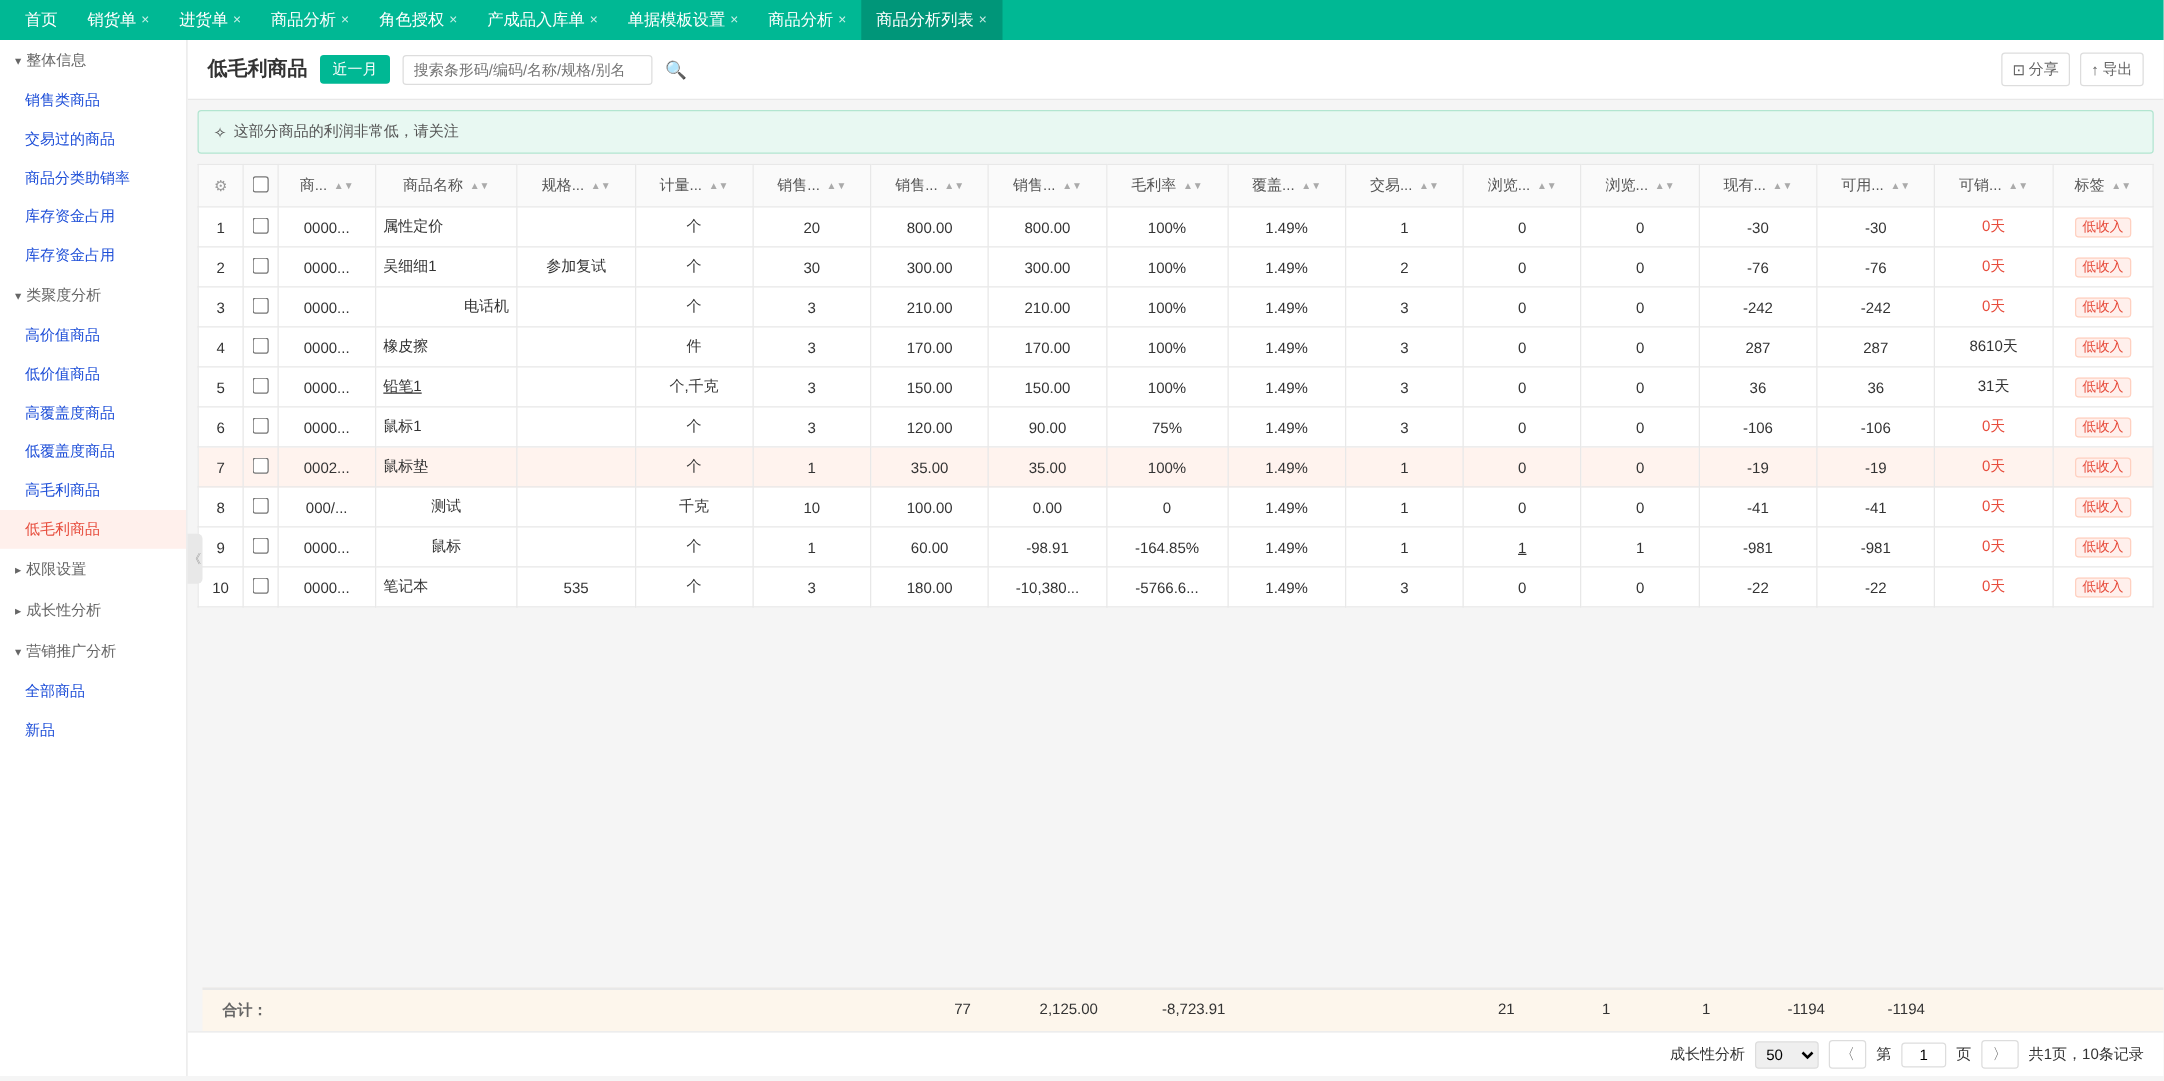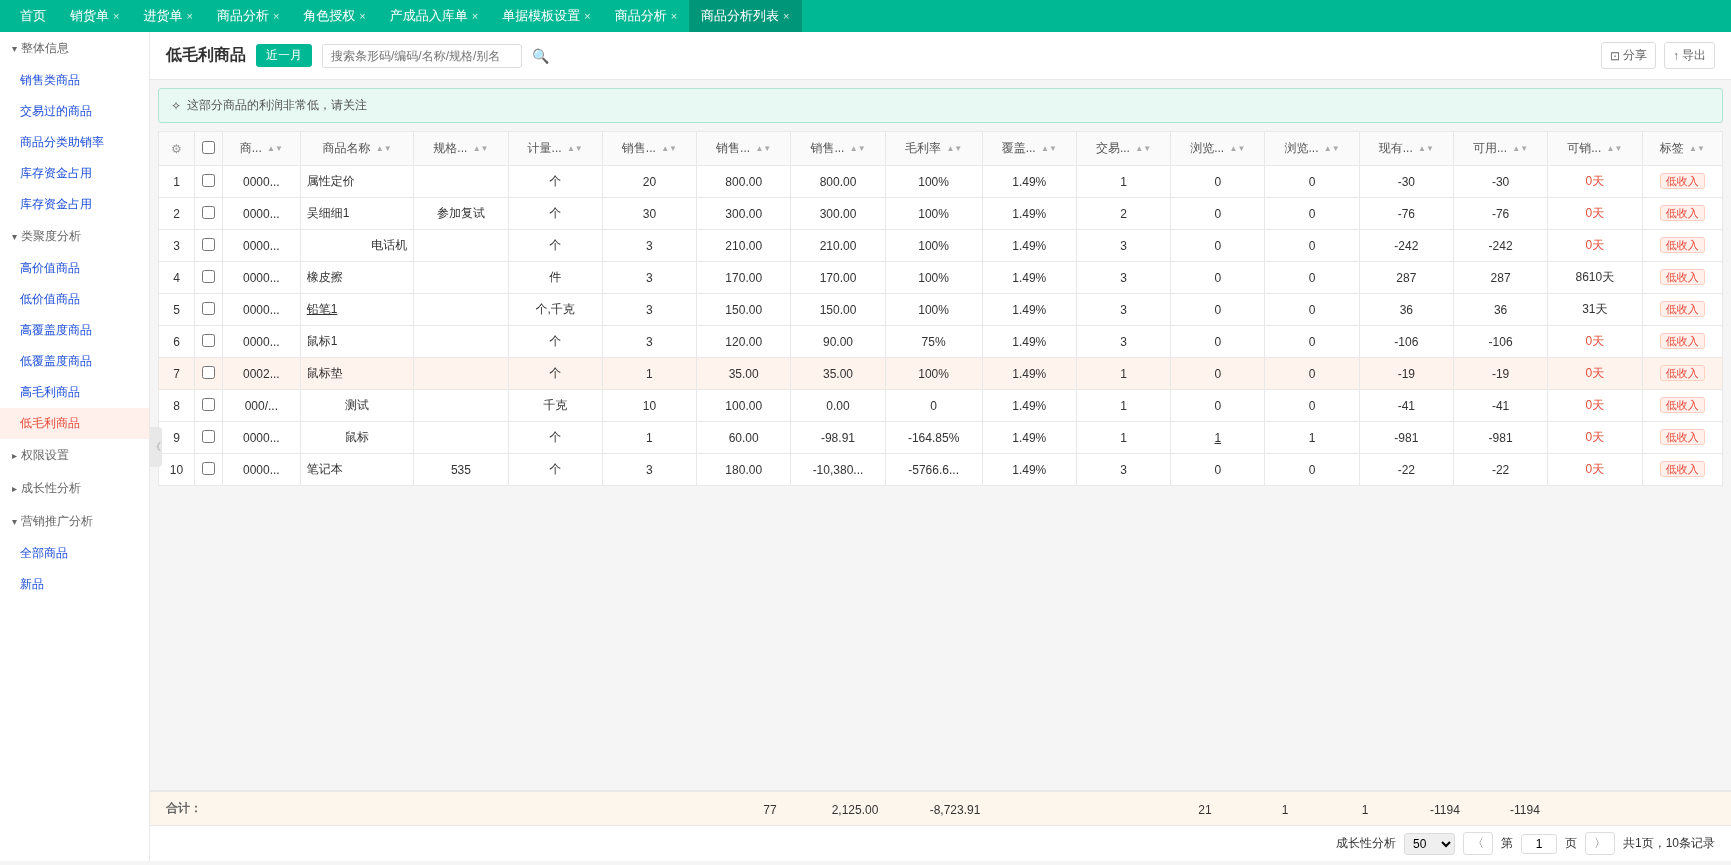--- a/index.html
+++ b/index.html
@@ -196,23 +196,24 @@
     
     .red-text { color: #e74c3c; }
     .underline-link { text-decoration: underline; cursor: pointer; }
     
     
     .footer-total {
       background: #fdf6ec;
       border-top: 2px solid #e8e8e8;
       padding: 8px 16px;
       display: flex;
-      align-items: flex-end;
+      align-items: flex-start;
       gap: 20px;
       font-size: 12px;
+      margin-left: 12px;
     }
     .footer-total .label { color: #666; font-weight: bold; }
     
     
     .pagination-bar {
       background: #fff;
       border-top: 1px solid #e8e8e8;
       padding: 6px 16px;
       display: flex;
       align-items: center;

